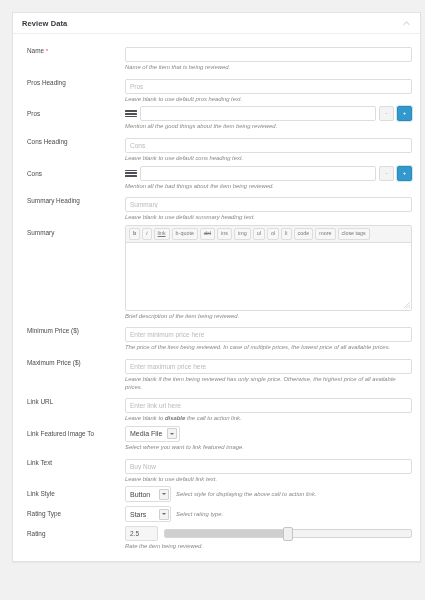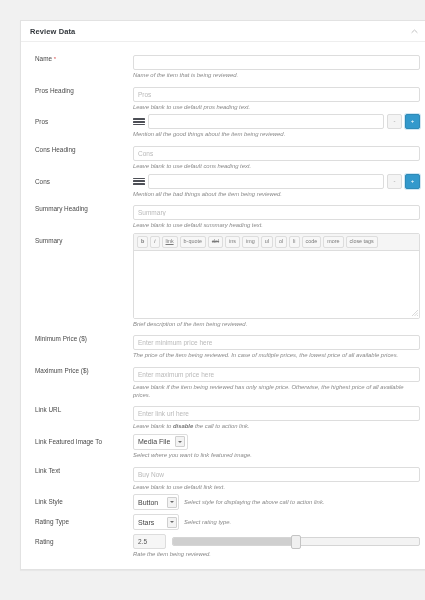--- a/index.html
+++ b/index.html
@@ -3,21 +3,21 @@
 <meta charset="utf-8">
 <style>
   * { box-sizing: border-box; }
   html, body {
     margin: 0; padding: 0;
     width: 425px; height: 600px;
     background: #f1f1f1;
     font-family: "Liberation Sans", sans-serif;
     -webkit-font-smoothing: antialiased;
   }
-  .wrap { width: 425px; height: 600px; padding: 20px; }
+  .wrap { width: 425px; height: 600px; padding: 12px; }
 
   .postbox {
     background: #fff;
     border: 1px solid #e2e2e2;
     box-shadow: 0 1px 1px rgba(0,0,0,0.04);
     width: 409px;
   }
   .postbox-header {
     height: 21px;
     border-bottom: 1px solid #eeeeee;

